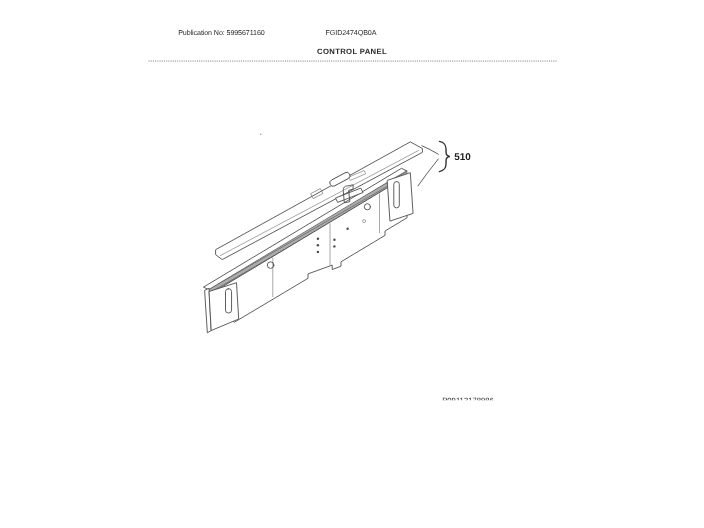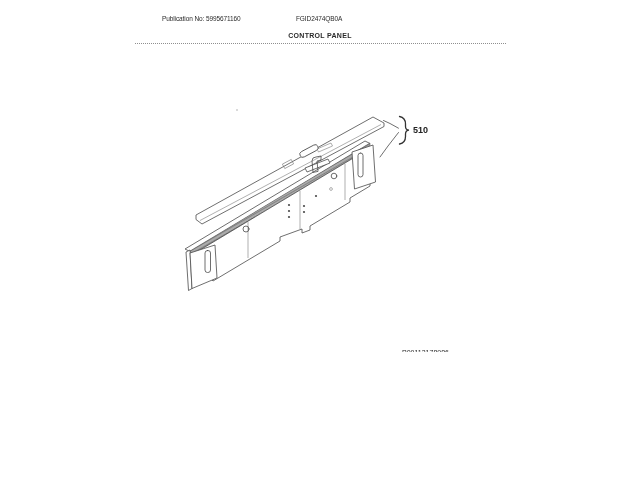--- a/index.html
+++ b/index.html
@@ -3,20 +3,21 @@
 <meta charset="utf-8">
 <style>
   html,body{margin:0;padding:0;background:#ffffff;}
   .page{
     position:relative;
     width:640px;height:352px;
     background:#ffffff;
     font-family:"Liberation Sans","DejaVu Sans",sans-serif;
     color:#1a1a1a;
     overflow:hidden;
+    margin-top:12px;
   }
   .txt{position:absolute;white-space:nowrap;color:#2a2a2a;}
   .pub{left:162px;top:15px;font-size:6.5px;letter-spacing:-0.1px;}
   .model{left:296px;top:15px;font-size:6.5px;letter-spacing:-0.1px;}
   .title{left:0;right:135px;top:32px;text-align:center;font-size:7px;font-weight:bold;letter-spacing:0.3px;width:640px;right:auto;}
   .divider{
     position:absolute;left:135px;top:43px;width:371px;height:0;
     border-top:1px dotted #8f8f8f;
   }
   .partcode{left:402px;top:349px;font-size:7px;}

